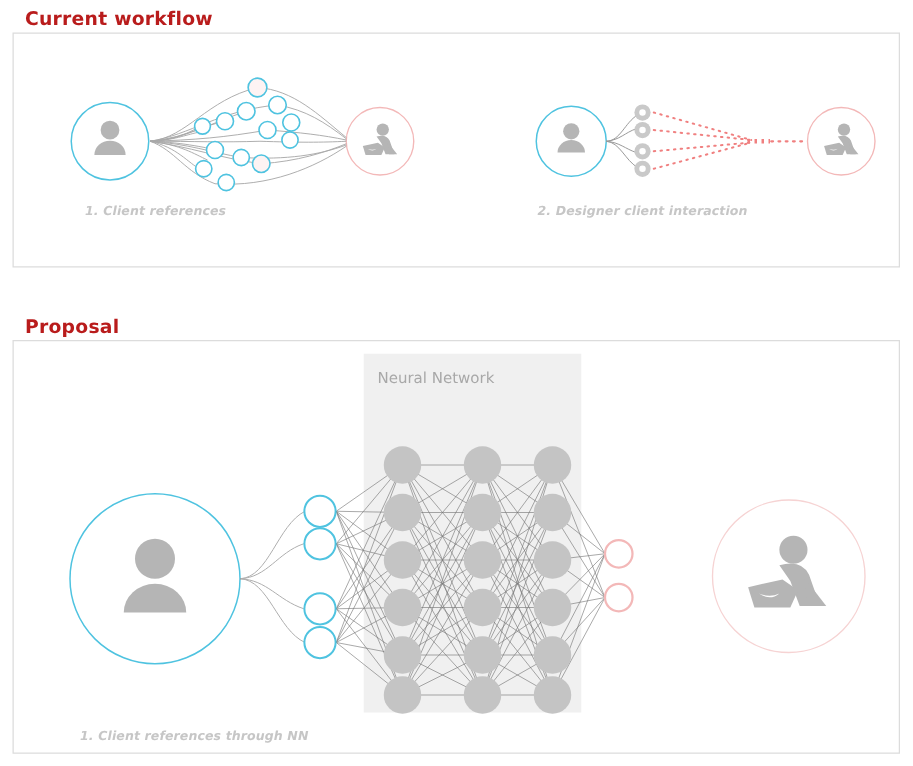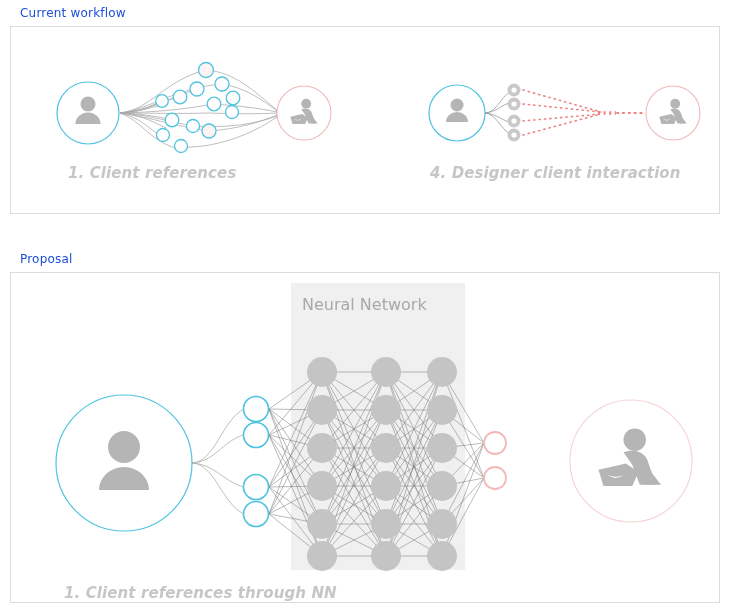--- a/index.html
+++ b/index.html
@@ -3,44 +3,44 @@
 <meta charset="utf-8">
 <style>
   html,body{margin:0;padding:0;background:#ffffff;}
   body{
     width:730px;height:613px;position:relative;overflow:hidden;
     font-family:"DejaVu Sans","Liberation Sans",sans-serif;
     -webkit-font-smoothing:antialiased;
   }
   .section-title{
     position:absolute;
-    font-size:12px;
-    font-weight:normal;
-    color:#1d4ed8;
+    font-size:15px;
+    font-weight:bold;
+    color:#b91c1c;
     letter-spacing:.2px;
     white-space:nowrap;
   }
   .panel{
     position:absolute;
     border:1px solid #dcdcdc;
     background:#fff;
     box-sizing:border-box;
   }
   .caption{
     position:absolute;
-    font-size:15px;
+    font-size:10px;
     font-weight:bold;
     font-style:italic;
     color:#c6c6c6;
     white-space:nowrap;
     letter-spacing:.1px;
   }
   .nn-label{
     position:absolute;
-    font-size:16px;
+    font-size:12px;
     color:#a8a8a8;
     white-space:nowrap;
     font-weight:normal;
   }
   svg{display:block;}
   .svg-layer{position:absolute;left:0;top:0;pointer-events:none;}
 </style>
 </head>
 <body>
 
@@ -156,21 +156,21 @@
       <circle cx="677" cy="96" r="9"></circle>
       <path d="M668 106 q14 -4 19 6 l7 20 h-13 l-6 -16 z"></path>
       <path d="M648 120 l22 -5 l10 7 l-5 11 h-23 z"></path>
       <path d="M655 124 q7 3 13 0 q-6 5 -13 0 z" fill="#ffffff"></path>
       <path d="M684 114 l14 18 h-12 z"></path>
     </g>
   </g>
 </svg>
 
 <div class="caption" style="left:68px;top:164px;">1. Client references</div>
-<div class="caption" style="left:430px;top:164px;">4. Designer client interaction</div>
+<div class="caption" style="left:430px;top:164px;">2. Designer client interaction</div>
 
 <div class="section-title" style="left:20px;top:252px;text-align:center;">Proposal</div>
 
 <div class="panel" style="left:10px;top:272px;width:710px;height:331px;">
 </div>
 
 <svg class="svg-layer" width="730" height="613">
   <defs>
     <clipPath id="clipP2">
         <rect x="11" y="273" width="708" height="329"></rect>

